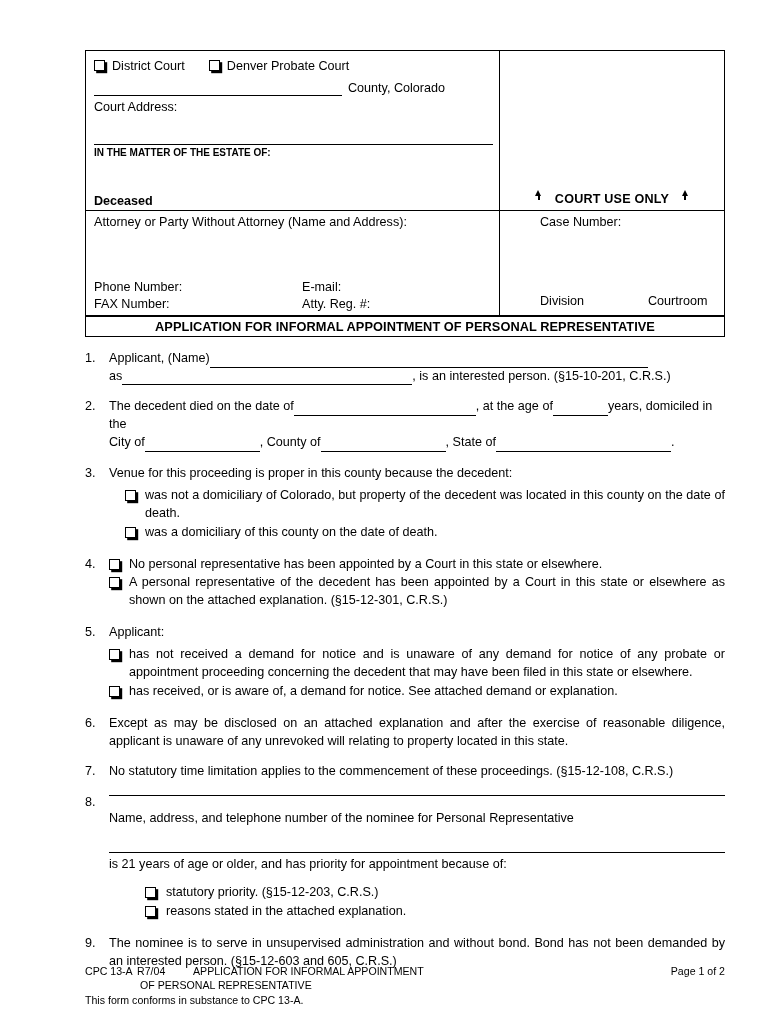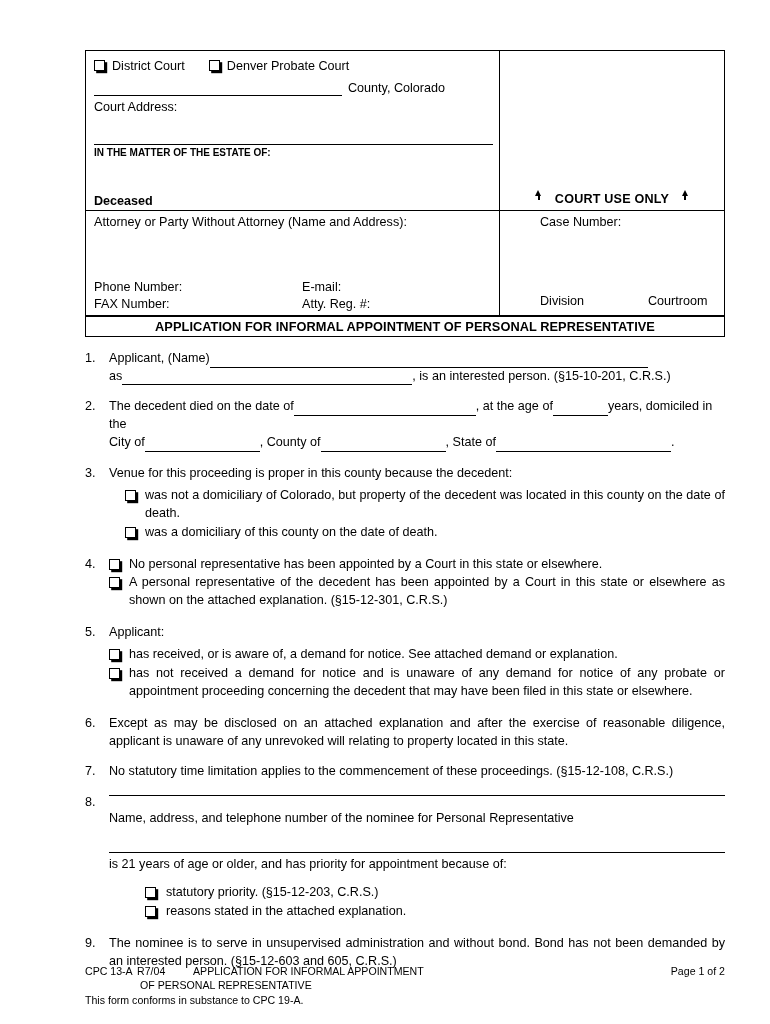--- a/index.html
+++ b/index.html
@@ -364,25 +364,25 @@
       </div>
     </div>
 
     <div class="item">
       <div class="item-num">5.</div>
       <div class="item-body">
         <div>Applicant:</div>
         <div class="sub-list">
           <div class="sub-item">
             <span class="cbox"></span>
+            <span class="sub-text just">has not received a demand for notice and is unaware of any demand for notice of any probate or appointment proceeding concerning the decedent that may have been filed in this state or elsewhere.</span>
+          </div>
+          <div class="sub-item">
+            <span class="cbox"></span>
             <span class="sub-text">has received, or is aware of, a demand for notice.  See attached demand or explanation.</span>
-          </div>
-          <div class="sub-item">
-            <span class="cbox"></span>
-            <span class="sub-text just">has not received a demand for notice and is unaware of any demand for notice of any probate or appointment proceeding concerning the decedent that may have been filed in this state or elsewhere.</span>
           </div>
         </div>
       </div>
     </div>
 
     <div class="item">
       <div class="item-num">6.</div>
       <div class="item-body just">Except as may be disclosed on an attached explanation and after the exercise of reasonable diligence, applicant is unaware of any unrevoked will relating to property located in this state.</div>
     </div>
 
@@ -425,14 +425,14 @@
 </div>
 
 <div class="footer">
   <div class="footer-row1">
     <span class="f-code">CPC 13-A</span>
     <span class="f-rev">R7/04</span>
     <span class="f-title">APPLICATION FOR INFORMAL APPOINTMENT</span>
     <span class="f-page">Page 1 of 2</span>
   </div>
   <div class="f-title-l2">OF PERSONAL REPRESENTATIVE</div>
-  <div class="f-conforms">This form conforms in substance to CPC 19-A.</div>
+  <div class="f-conforms">This form conforms in substance to CPC 13-A.</div>
 </div>
 
 </body></html>

